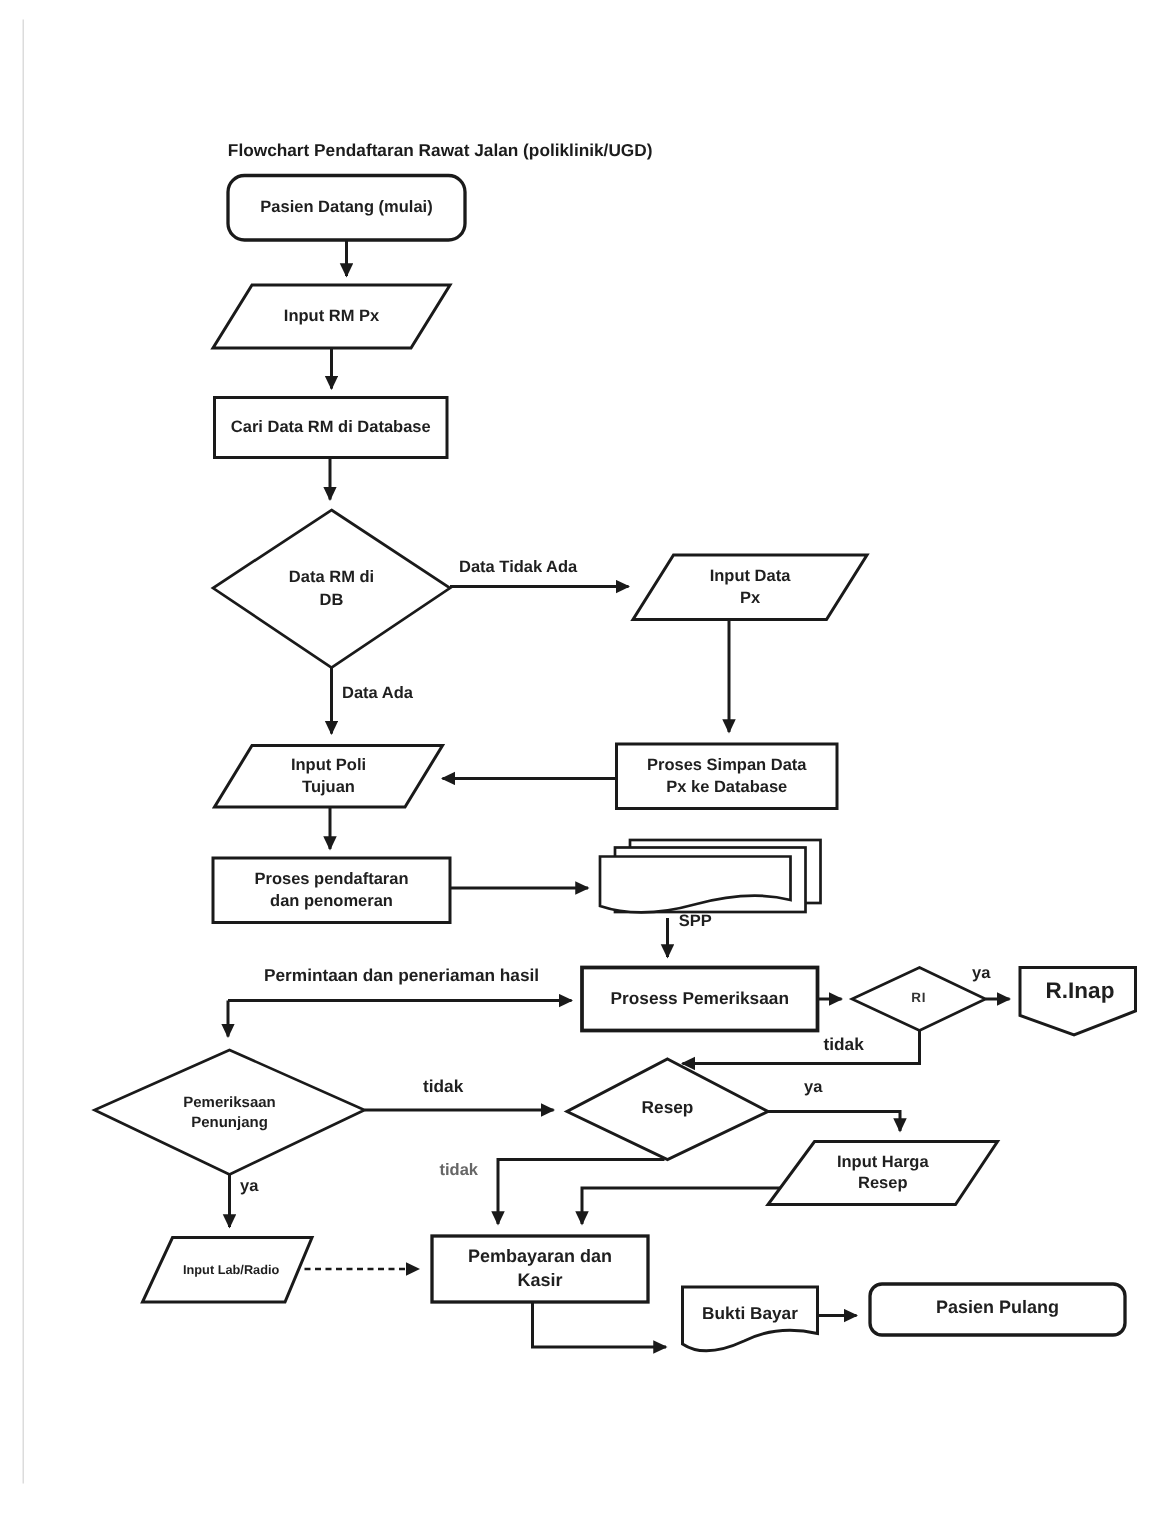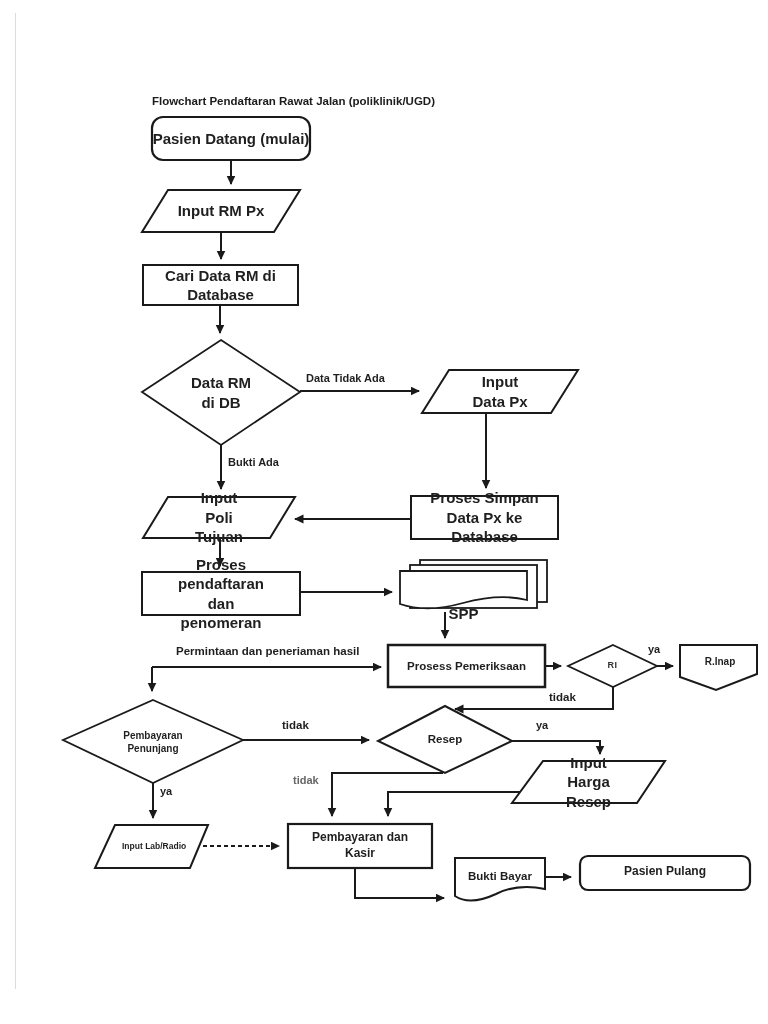--- a/index.html
+++ b/index.html
@@ -5,21 +5,21 @@
   html,body{margin:0;padding:0;background:#ffffff;}
   .stage{
     position:relative;width:768px;height:1024px;background:#ffffff;overflow:hidden;
     font-family:"Liberation Sans",sans-serif;
   }
   .page-edge{position:absolute;left:15px;top:13px;width:1px;height:976px;background:#dcdcdc;}
   svg.flow{position:absolute;left:0;top:0;}
   .ttl{position:absolute;left:105px;top:95px;width:330px;font-size:11.5px;font-weight:bold;color:#1c1c1c;text-align:right;}
   .lbl{
     position:absolute;display:flex;align-items:center;justify-content:center;
-    text-align:center;font-weight:bold;color:#1f1f1f;font-size:15px;line-height:1.3;
+    text-align:center;font-weight:bold;color:#1f1f1f;font-size:11px;line-height:1.3;
   }
   .elbl{position:absolute;font-weight:bold;color:#1f1f1f;font-size:11px;white-space:nowrap;}
 </style>
 </head>
 <body>
 
 <div class="stage">
   <div class="page-edge"></div>
 
   <svg class="flow" width="768" height="1024" viewBox="0 0 768 1024">
@@ -86,31 +86,31 @@
   <div class="lbl" style="left:143px;top:264px;width:155px;height:42px;">Cari Data RM di Database</div>
   <div class="lbl" style="left:142px;top:190px;width:158px;height:42px;">Input RM Px</div>
   <div class="lbl" style="left:146px;top:340px;width:150px;height:105px;padding:0 45px;box-sizing:border-box;">Data RM di DB</div>
   <div class="lbl" style="left:430px;top:370px;width:140px;height:43px;padding:0 40px;box-sizing:border-box;">Input Data Px</div>
   <div class="lbl" style="left:143px;top:497px;width:152px;height:41px;padding:0 46px;box-sizing:border-box;">Input Poli Tujuan</div>
   <div class="lbl" style="left:411px;top:496px;width:147px;height:43px;padding:0 13px;box-sizing:border-box;">Proses Simpan Data Px ke Database</div>
   <div class="lbl" style="left:142px;top:572px;width:158px;height:43px;padding:0 24px;box-sizing:border-box;border-radius:11px;">Proses pendaftaran dan penomeran</div>
   <div class="lbl" style="left:400px;top:598px;width:127px;height:32px;">SPP</div>
   <div class="lbl" style="left:388px;top:645px;width:157px;height:42px;font-size:11.5px;">Prosess Pemeriksaan</div>
   <div class="lbl" style="left:568px;top:645px;width:89px;height:42px;font-size:9px;letter-spacing:.5px;color:#333;">RI</div>
-  <div class="lbl" style="left:680px;top:643px;width:80px;height:36px;font-size:10px;">R.Inap</div>
-  <div class="lbl" style="left:63px;top:700px;width:180px;height:83px;font-size:10px;padding:0 45px;box-sizing:border-box;">Pembayaran Penunjang</div>
+  <div class="lbl" style="left:680px;top:643px;width:80px;height:36px;font-size:15px;">R.Inap</div>
+  <div class="lbl" style="left:63px;top:700px;width:180px;height:83px;font-size:10px;padding:0 45px;box-sizing:border-box;">Pemeriksaan Penunjang</div>
   <div class="lbl" style="left:378px;top:706px;width:134px;height:67px;font-size:11.5px;">Resep</div>
   <div class="lbl" style="left:512px;top:761px;width:153px;height:42px;padding:0 36px;box-sizing:border-box;">Input Harga Resep</div>
   <div class="lbl" style="left:122px;top:825px;width:66px;height:43px;font-size:8.5px;justify-content:flex-start;text-align:left;">Input Lab/Radio</div>
   <div class="lbl" style="left:288px;top:824px;width:144px;height:44px;font-size:12px;padding:0 12px;box-sizing:border-box;">Pembayaran dan Kasir</div>
   <div class="lbl" style="left:455px;top:862px;width:90px;height:28px;font-size:11.5px;">Bukti Bayar</div>
   <div class="lbl" style="left:580px;top:856px;width:170px;height:32px;font-size:12px;">Pasien Pulang</div>
 
   <div class="elbl" style="left:306px;top:372px;">Data Tidak Ada</div>
-  <div class="elbl" style="left:228px;top:456px;">Bukti Ada</div>
+  <div class="elbl" style="left:228px;top:456px;">Data Ada</div>
   <div class="elbl" style="left:160px;top:645px;font-size:11.5px;margin-left:16px;">Permintaan dan peneriaman hasil</div>
   <div class="elbl" style="left:648px;top:643px;">ya</div>
   <div class="elbl" style="left:549px;top:691px;font-size:11.5px;">tidak</div>
   <div class="elbl" style="left:282px;top:719px;font-size:11.5px;">tidak</div>
   <div class="elbl" style="left:536px;top:719px;">ya</div>
   <div class="elbl" style="left:293px;top:774px;color:#666666;">tidak</div>
   <div class="elbl" style="left:160px;top:785px;">ya</div>
 </div>
 
 </body></html>

